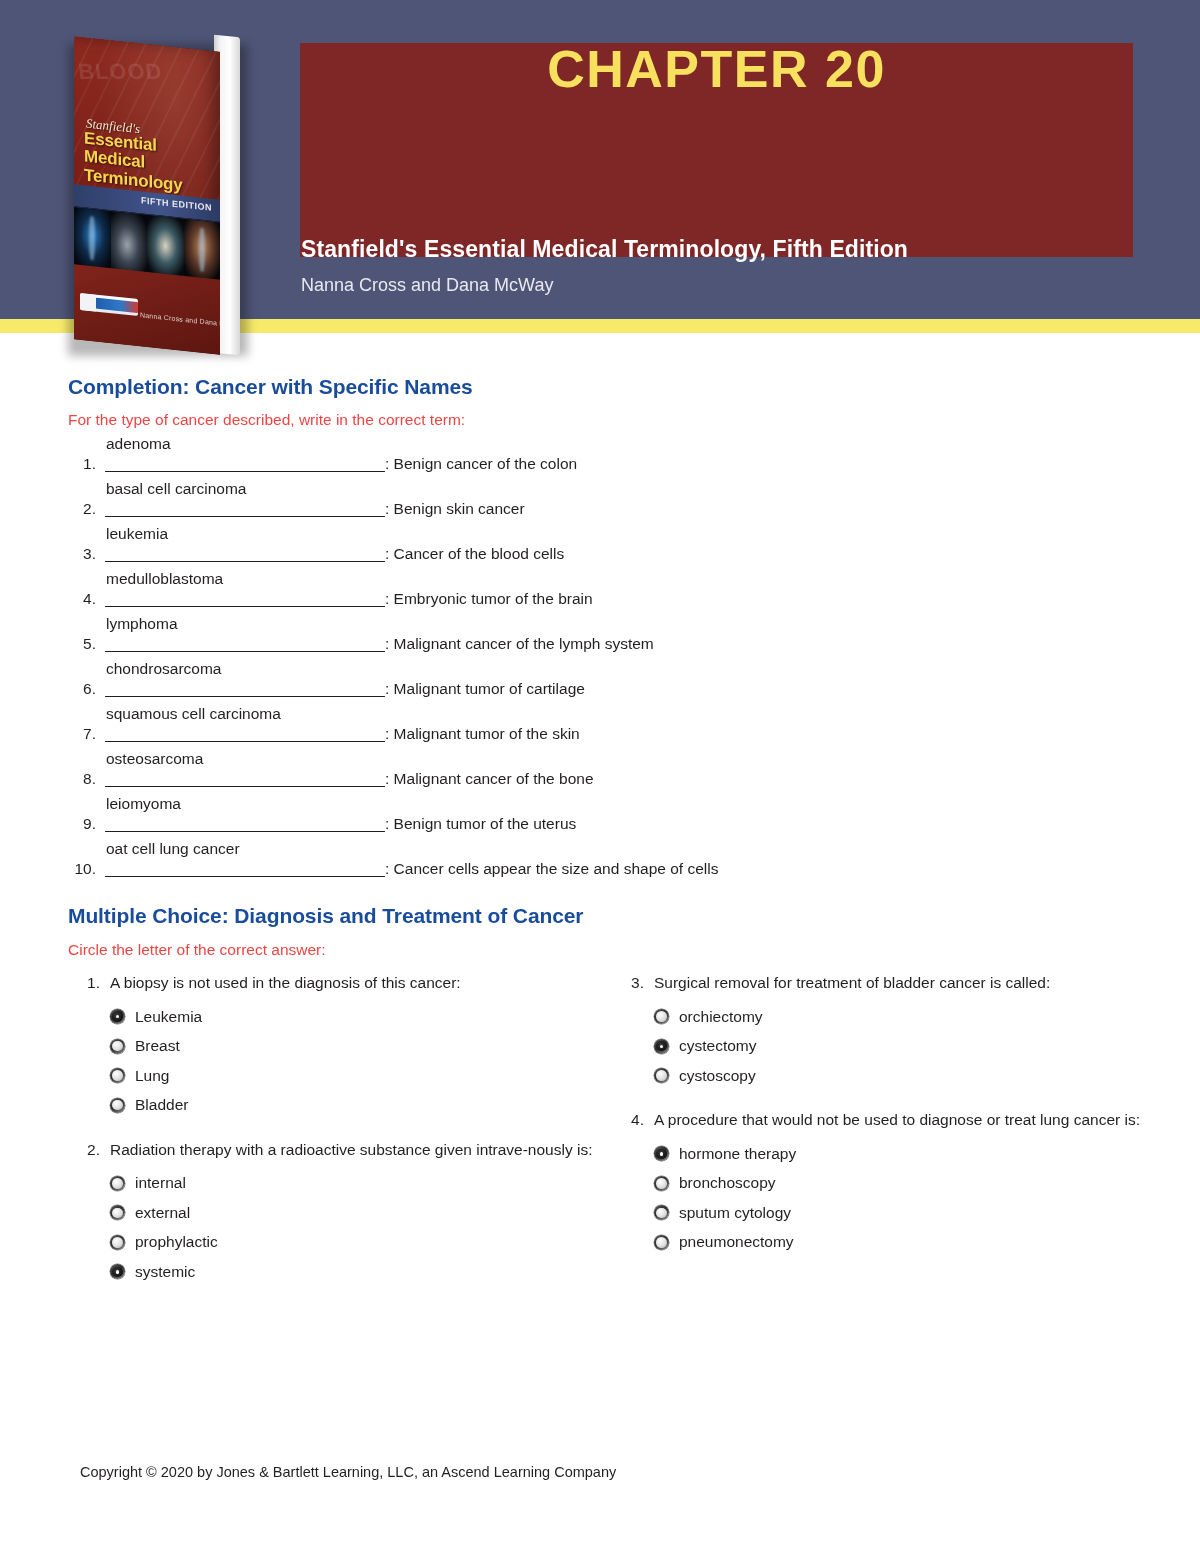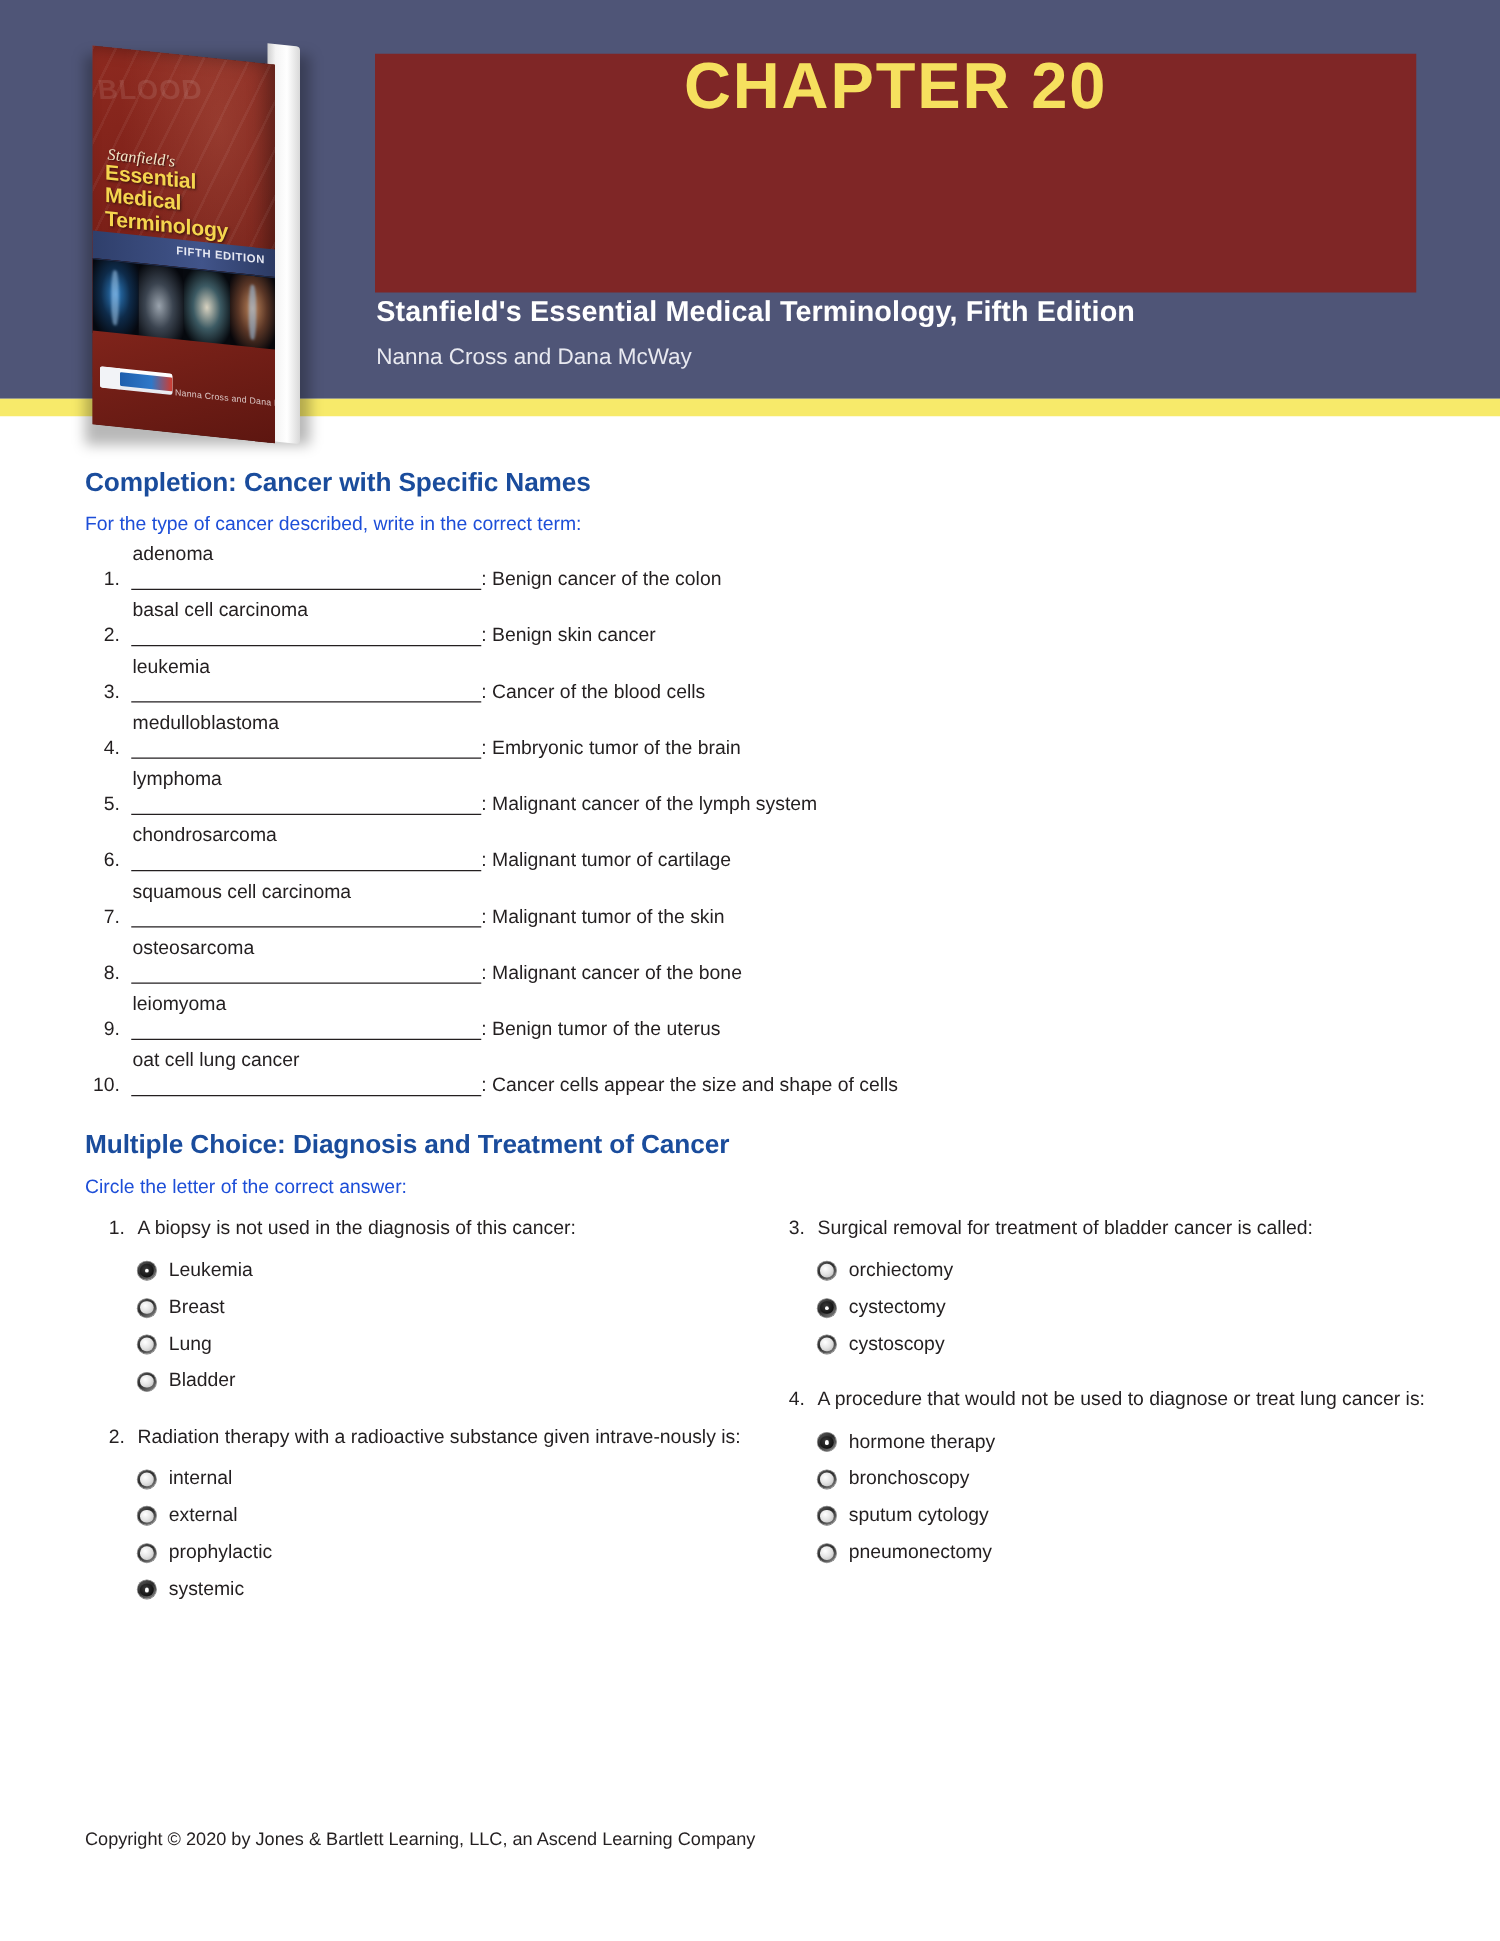--- a/index.html
+++ b/index.html
@@ -25,21 +25,21 @@
   }
   .yellow-stripe {
     position: absolute;
     left: 0; top: 319px;
     width: 1200px; height: 14px;
     background: #f7ea6a;
   }
   .maroon-box {
     position: absolute;
     left: 300px; top: 43px;
-    width: 833px; height: 191px;
+    width: 833px; height: 214px;
     background: #7f2626;
     display: flex;
     flex-direction: column;
     align-items: center;
     justify-content: flex-start;
   }
   .chapter-title {
     color: #f6e05e;
     font-size: 52px;
     font-weight: bold;
@@ -221,21 +221,21 @@
   .section-heading {
     position: absolute;
     color: #1a4c9c;
     font-size: 21px;
     font-weight: bold;
     letter-spacing: -0.1px;
   }
   .instruction {
     position: absolute;
     font-size: 15.5px;
-    color: #1d4ed8;
+    color: #ef4444;
   }
 
   
   .completion-list {
     position: absolute;
     left: 68px; top: 102px;
     width: 760px;
   }
   .comp-row {
     position: relative;
@@ -336,21 +336,21 @@
   }
   .mc-opt-label {
     font-size: 15.5px;
     color: #231f20;
     white-space: nowrap;
   }
 
   
   .footer-copyright {
     position: absolute;
-    left: 68px; top: 1464px;
+    left: 80px; top: 1464px;
     font-size: 14.5px;
     color: #231f20;
   }
 </style>
 </head>
 <body>
 
 <div class="header-band"></div>
 <div class="yellow-stripe"></div>
 

